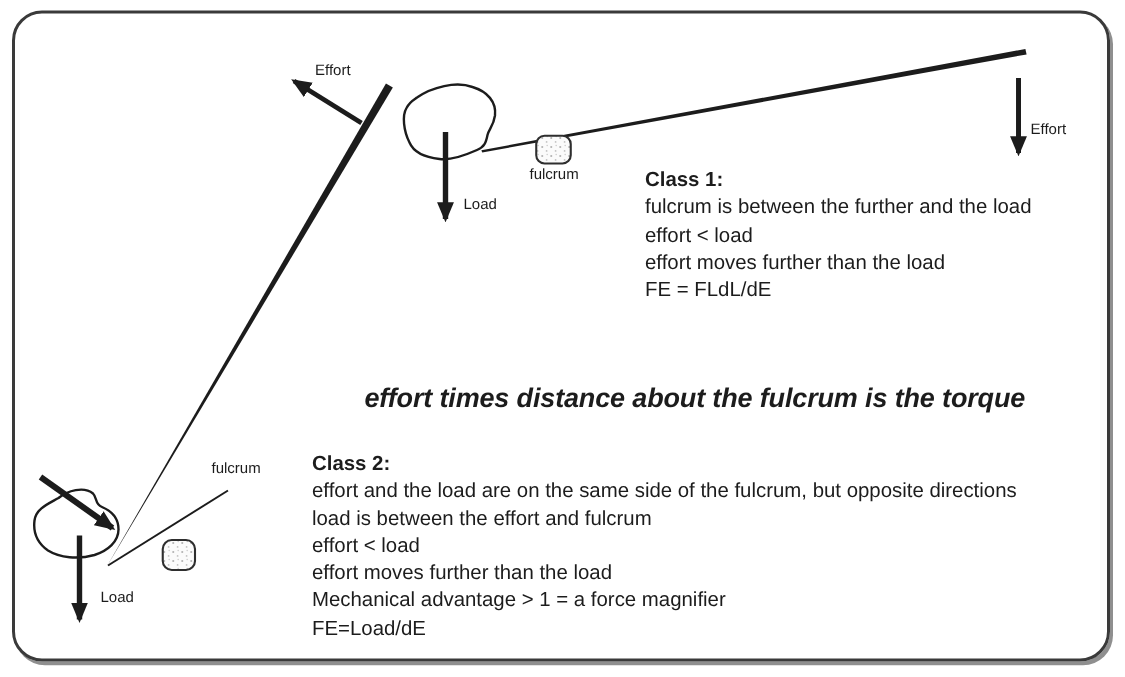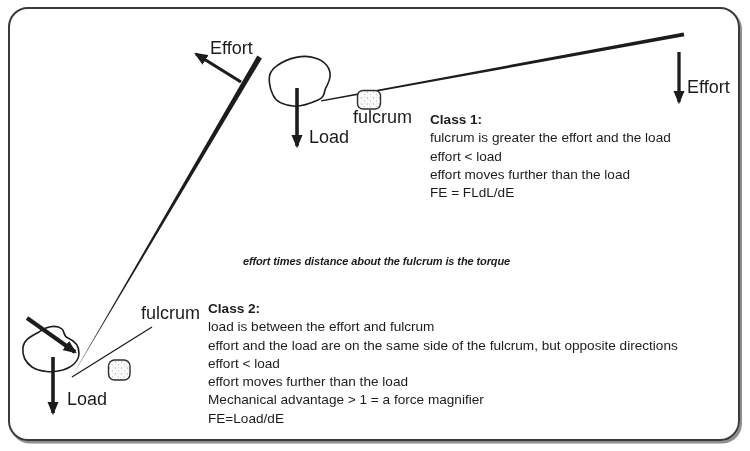--- a/index.html
+++ b/index.html
@@ -18,30 +18,30 @@
     box-sizing:border-box;border:2.2px solid var(--frame);border-radius:20px;
     box-shadow:2px 2.5px 0 var(--frame-shadow);background:transparent;
   }
   svg.shapes{position:absolute;left:0;top:0;}
   .ink-stroke{stroke:var(--ink);fill:none;}
   .ink-fill{fill:var(--ink);stroke:none;}
   .blob{fill:#ffffff;stroke:var(--ink);stroke-width:1.6;}
   .rock{fill:url(#speck);stroke:#2e2e2e;stroke-width:1.4;}
   #ah path{fill:var(--ink);}
   .lbl{
-    position:absolute;font-size:18px;line-height:14px;color:var(--ink);
+    position:absolute;font-size:10px;line-height:14px;color:var(--ink);
     white-space:nowrap;
   }
   .tblock{
     position:absolute;font-size:13.6px;line-height:18.3px;color:var(--ink);
     white-space:nowrap;
   }
   .tblock .hd{font-weight:700;}
   .torque{
-    position:absolute;font-size:11px;font-weight:700;font-style:italic;
+    position:absolute;font-size:18px;font-weight:700;font-style:italic;
     color:var(--ink);white-space:nowrap;letter-spacing:-0.1px;
   }
 </style>
 </head>
 <body>
 
 <div class="canvas">
 
   <div class="frame"></div>
 
@@ -76,31 +76,31 @@
   <div class="lbl" style="left:210px;top:41px;">Effort</div>
   <div class="lbl" style="left:141px;top:306px;">fulcrum</div>
   <div class="lbl" style="left:67px;top:392px;">Load</div>
 
   <div class="lbl" style="left:309px;top:130px;">Load</div>
   <div class="lbl" style="left:353px;top:110px;">fulcrum</div>
   <div class="lbl" style="left:687px;top:80px;">Effort</div>
 
   <div class="tblock" style="left:430px;top:111px;">
     <div class="hd">Class 1:</div>
-    <div>fulcrum is greater the effort and the load</div>
+    <div>fulcrum is between the further and the load</div>
     <div>effort &lt; load</div>
     <div>effort moves further than the load</div>
     <div>FE = FLdL/dE</div>
   </div>
 
   <div class="torque" style="left:243px;top:255px;">effort times distance about the fulcrum is the torque</div>
 
   <div class="tblock" style="left:208px;top:300px;">
     <div class="hd">Class 2:</div>
+    <div>effort and the load are on the same side of the fulcrum, but opposite directions</div>
     <div>load is between the effort and fulcrum</div>
-    <div>effort and the load are on the same side of the fulcrum, but opposite directions</div>
     <div>effort &lt; load</div>
     <div>effort moves further than the load</div>
     <div>Mechanical advantage &gt; 1 = a force magnifier</div>
     <div>FE=Load/dE</div>
   </div>
 
 </div>
 
 </body></html>

